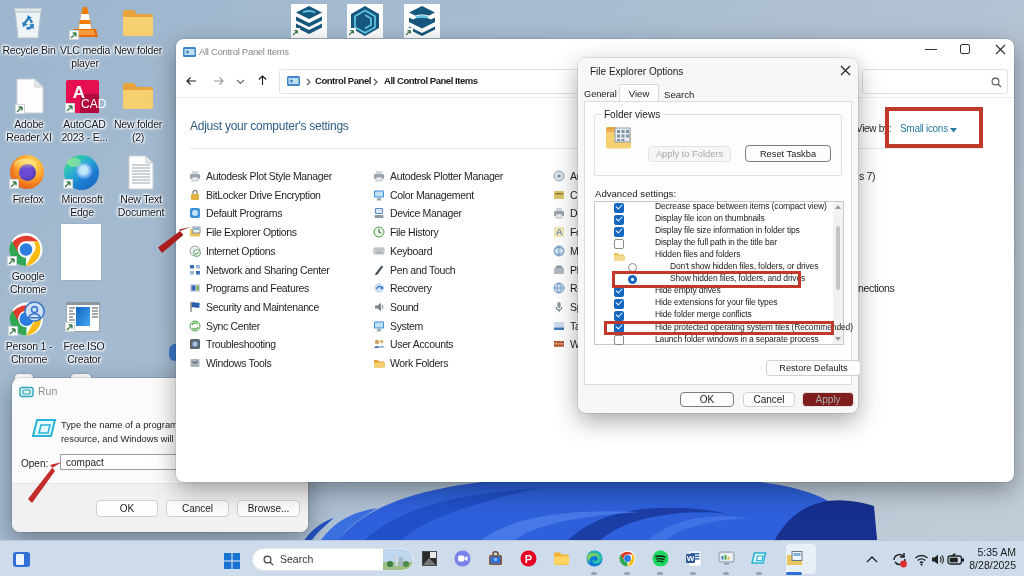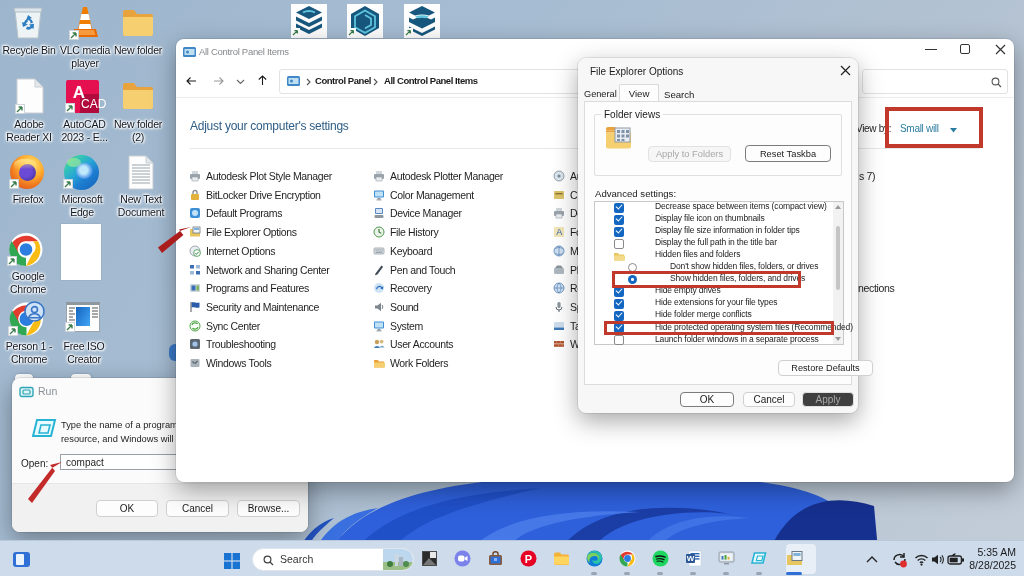--- a/index.html
+++ b/index.html
@@ -277,21 +277,21 @@
   <svg class="abs" style="left:815px;top:38px" width="11" height="11" viewBox="0 0 11 11">
       <circle cx="4.5" cy="4.5" r="3.4" stroke="#555" stroke-width="1.1" fill="none"></circle>
       <path d="M7 7 L10 10" stroke="#555" stroke-width="1.1"></path>
     </svg>
   <div class="abs" style="left:0;top:58px;width:838px;height:1px;background:#ececec"></div>
 
   <div class="abs" style="left:14px;top:80px;font-size:12px;letter-spacing:-0.25px;color:#2e5d85">Adjust your computer's settings</div>
   <div class="abs" style="left:14px;top:109px;width:790px;height:1px;background:#e8e8e8"></div>
 
   <div class="abs" style="left:680px;top:84px;font-size:10px;letter-spacing:-0.3px;color:#1f1f1f">View by:</div>
-  <div class="abs" style="left:724px;top:84px;font-size:10px;letter-spacing:-0.3px;color:#2a7da0">Small will</div>
+  <div class="abs" style="left:724px;top:84px;font-size:10px;letter-spacing:-0.3px;color:#2a7da0">Small icons</div>
   <svg class="abs" style="left:774px;top:89px" width="7" height="4.5" viewBox="0 0 7 4.5">
       <path d="M0 0 L3.5 4.5 L7 0" fill="#2a7da0"></path>
     </svg>
 
   <div id="items">
       <div class="cpitem" style="left:13px;top:131px"><span class="ic"><svg width="12" height="12" viewBox="0 0 12 12">
             <rect x="1" y="4" width="10" height="5" rx="1" fill="#9aa3ab"></rect>
             <rect x="3" y="1" width="6" height="3" fill="#cfd6dc"></rect>
             <rect x="3" y="7" width="6" height="4" fill="#e9edf0" stroke="#9aa3ab" stroke-width=".6"></rect>
           </svg></span>Autodesk Plot Style Manager</div>
@@ -519,25 +519,25 @@
       <div class="chk" style="left:36px;top:240.9px"></div>
       <div class="lrow" style="left:49px;top:239.4px">Hide extensions for your file types</div>
       <div class="chk" style="left:36px;top:252.95px"></div>
       <div class="lrow" style="left:49px;top:251.45px">Hide folder merge conflicts</div>
       <div class="chk" style="left:36px;top:265px"></div>
       <div class="lrow" style="left:49px;top:263.5px">Hide protected operating system files (Recommended)</div>
       <div class="unchk" style="left:36px;top:277.05px"></div>
       <div class="lrow" style="left:49px;top:275.55px">Launch folder windows in a separate process</div>
     </div>
 
-  <div class="btn" style="left:200px;top:302px;width:95px;height:16px;line-height:15px;font-size:9.2px">Restore Defaults</div>
+  <div class="btn" style="left:188px;top:302px;width:95px;height:16px;line-height:15px;font-size:9.2px">Restore Defaults</div>
 
   <div class="btn" style="left:102px;top:334px;width:54px;height:15px;line-height:14px;border-color:#7c7c7c">OK</div>
   <div class="btn" style="left:165px;top:334px;width:52px;height:15px;line-height:14px">Cancel</div>
-  <div class="btn" style="left:224px;top:334px;width:52px;height:15px;line-height:14px;color:#a8a8a8;background:#404040;border-color:#e2e2e2">Apply</div>
+  <div class="btn" style="left:224px;top:334px;width:52px;height:15px;line-height:14px;color:#a8a8a8;background:#7f1d1d;border-color:#e2e2e2">Apply</div>
 </div>
 
 <div class="redbox" style="left:885px;top:107px;width:98px;height:41px"></div>
 <div class="redbox" style="left:612px;top:271px;width:189px;height:17px;border-width:3px"></div>
 <div class="redbox" style="left:604px;top:321px;width:230px;height:14px;border-width:3px"></div>
 <svg class="abs" style="left:158px;top:225px" width="34" height="30" viewBox="0 0 34 30">
   <path d="M33 2 L21 4.4 L25.4 10 L4 28 L0 22.6 L22 6 Z" fill="#ab1d1d"></path>
 </svg>
 <svg class="abs" style="left:28px;top:462px" width="36" height="42" viewBox="0 0 36 42">
   <path d="M34 0 L22 3 L27 9 L4 41 L0 37 L24 6 Z" fill="#c32a2a"></path>

